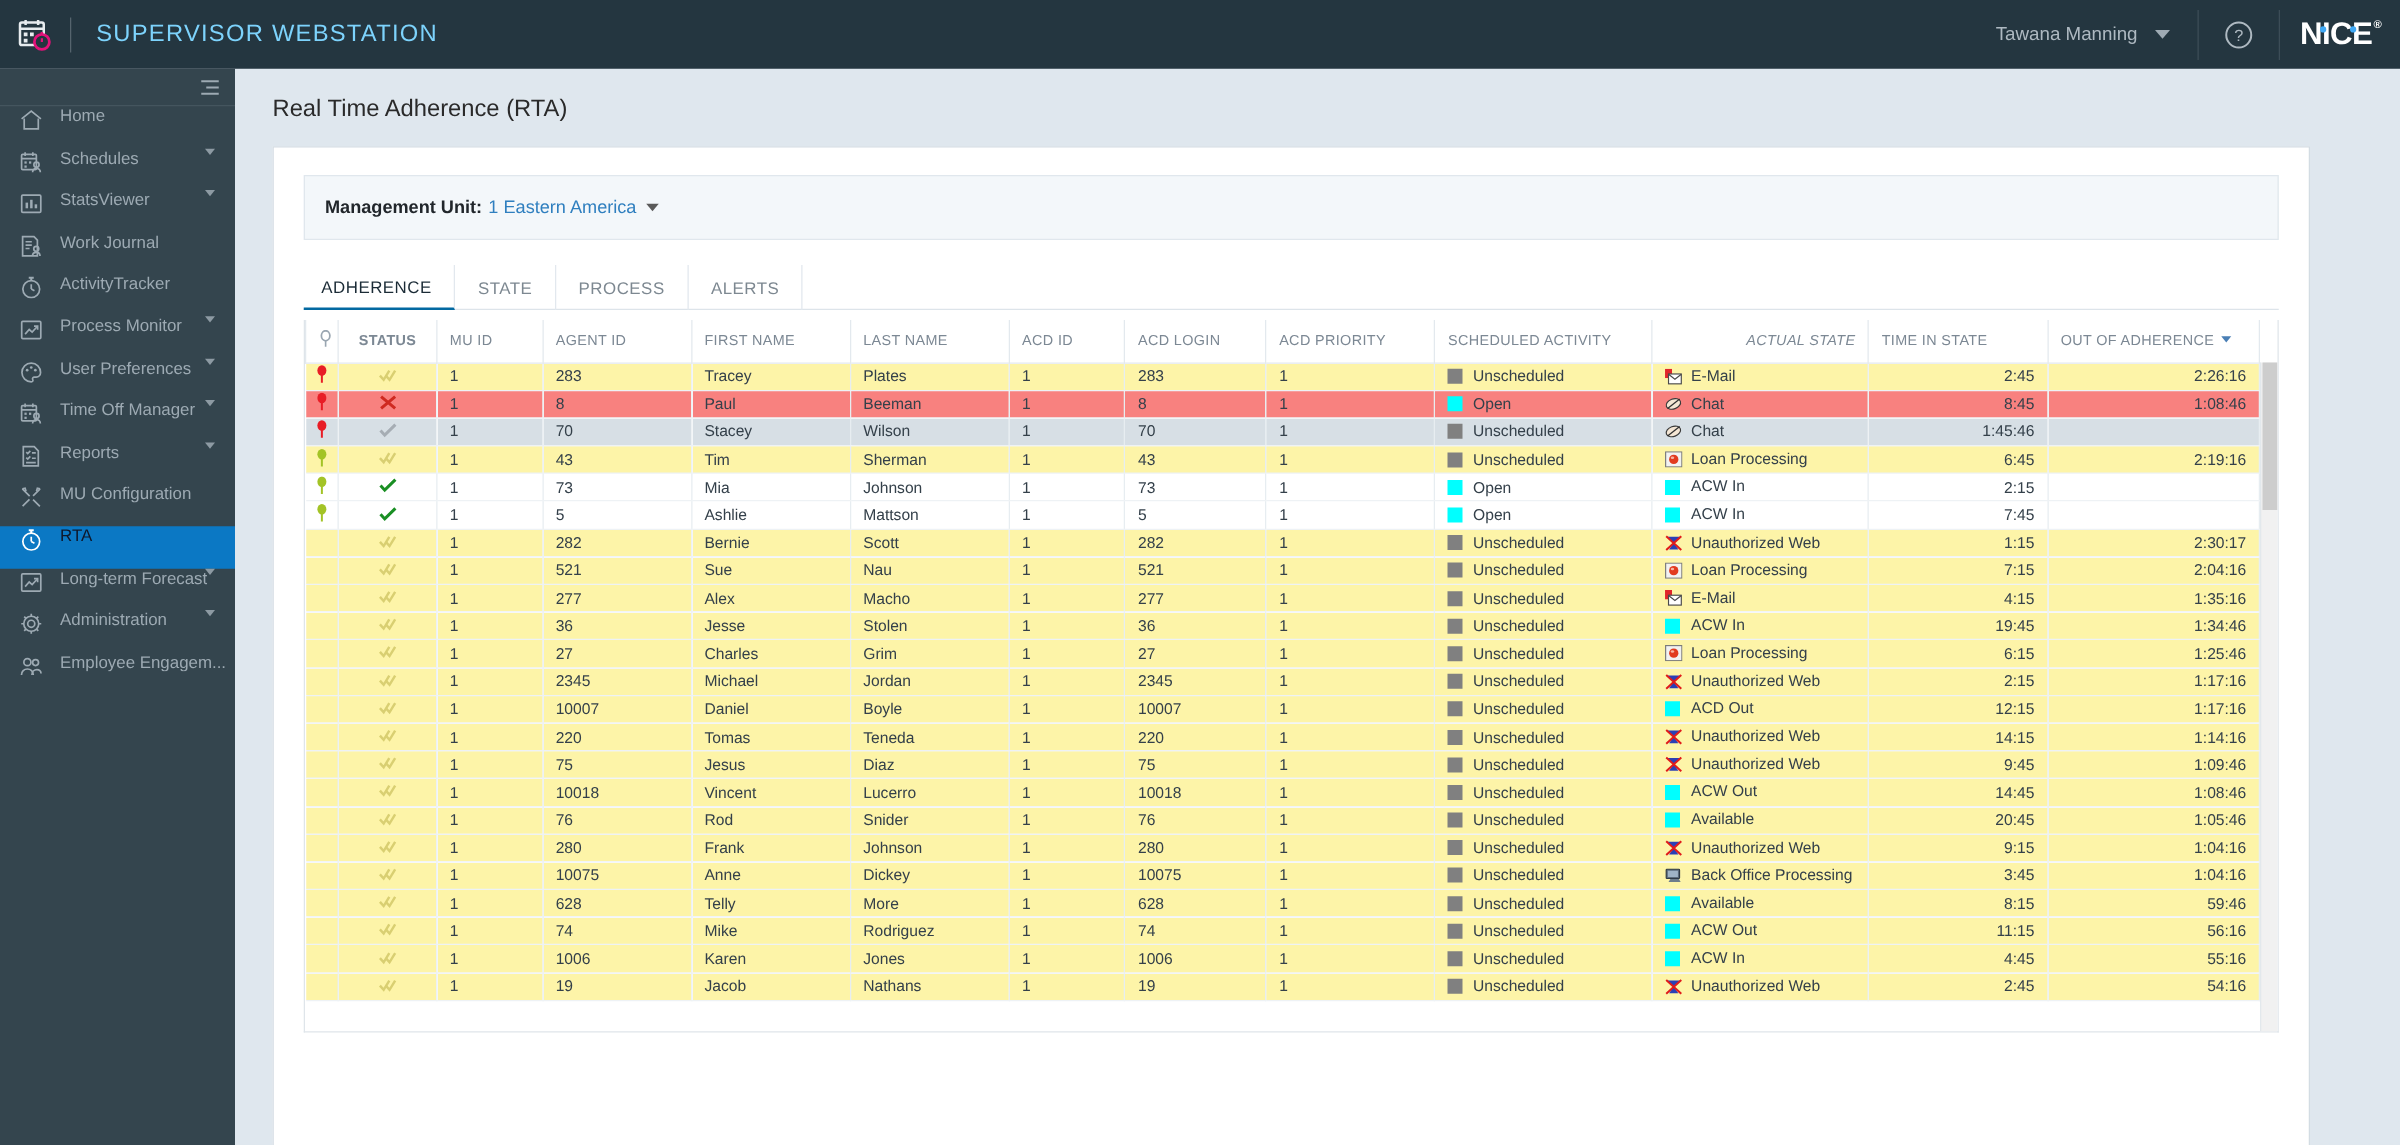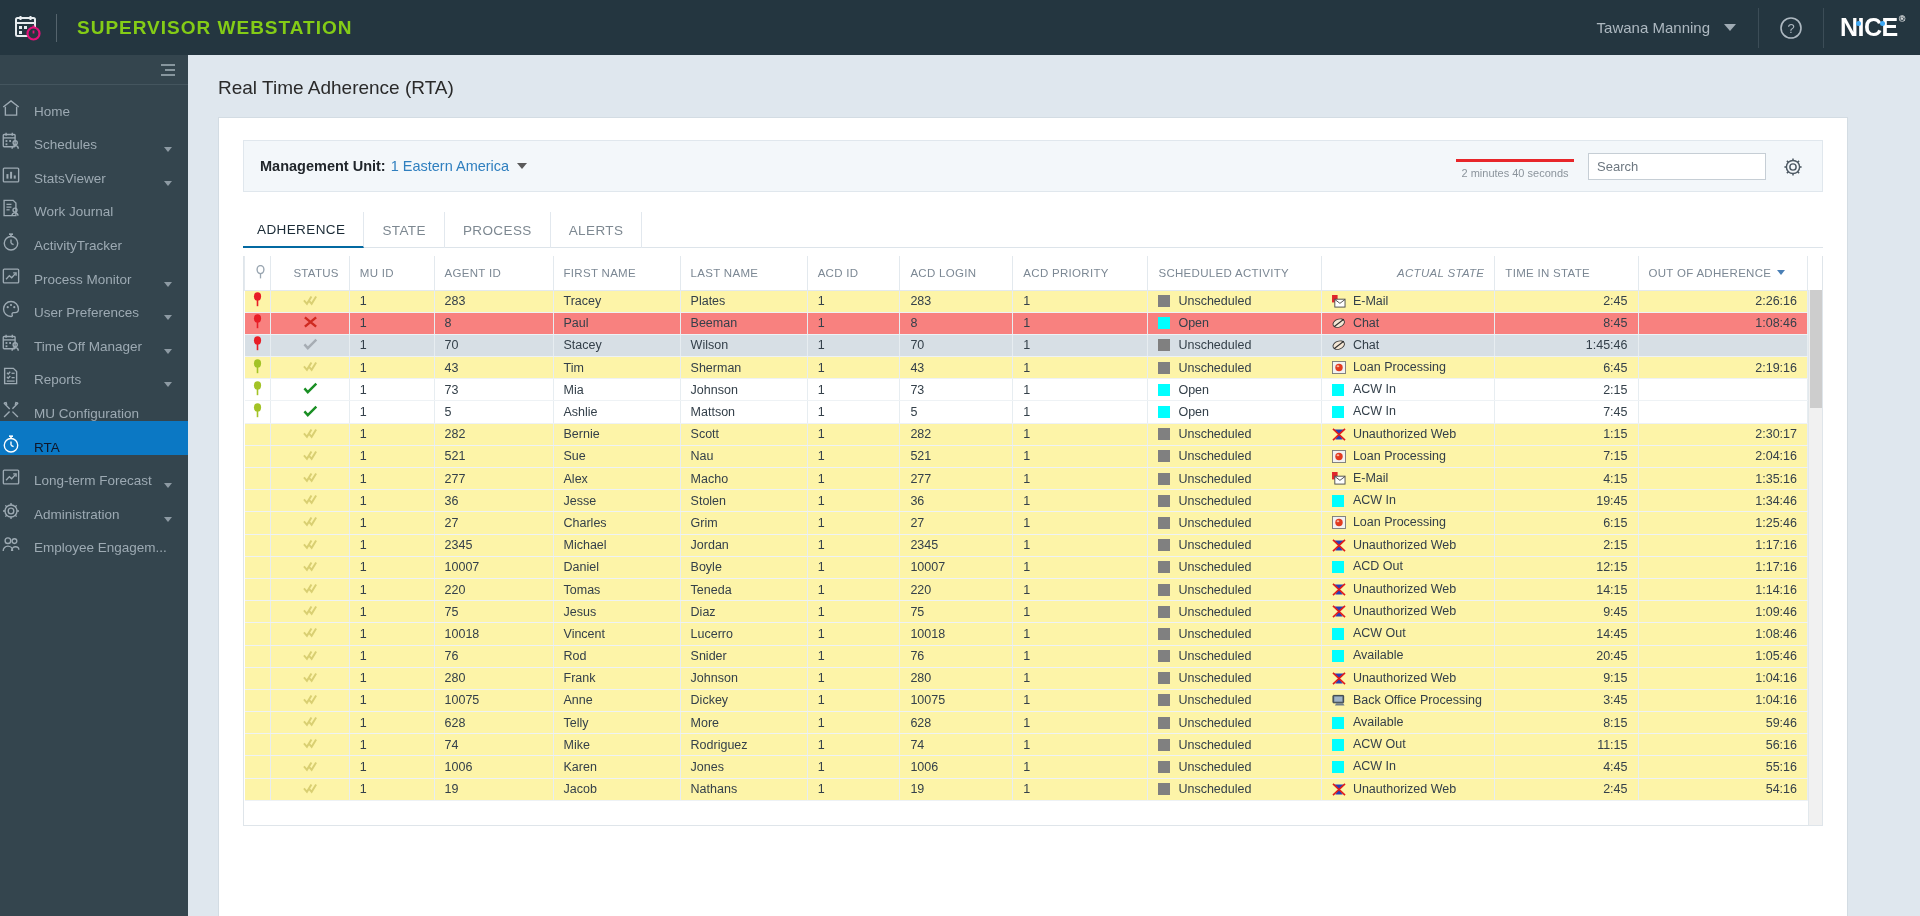--- a/index.html
+++ b/index.html
@@ -22,25 +22,25 @@
   }
   .brand-logo {
     width: 56px; height: 55px;
     display: flex; align-items: center; justify-content: center;
   }
   .brand-div {
     width: 1px; height: 28px; background: #55646d;
     margin: 0 4px 0 0;
   }
   .brand-title {
-    color: #84cc16;
+    color: #7dd3fc;
     font-size: 19px;
     letter-spacing: 1.0px;
     padding-left: 16px;
-    font-weight: 700;
+    font-weight: 400;
   }
   .topbar-right {
     margin-left: auto;
     display: flex; align-items: center; height: 39px;
   }
   .user-chip {
     display: flex; align-items: center; gap: 14px;
     color: #aeb9c1; font-size: 15px;
     padding: 0 22px 0 18px;
     height: 55px;
@@ -76,22 +76,22 @@
     z-index: 30;
   }
   .sb-collapse {
     height: 30px;
     display: flex; align-items: center; justify-content: flex-end;
     padding-right: 12px;
     border-bottom: 1px solid #44555e;
   }
   .sb-item {
     height: 33.6px;
-    display: flex; align-items: flex-end;
-    padding-left: 0;
+    display: flex; align-items: flex-start;
+    padding-left: 14px;
     color: #9daab3;
     font-size: 13.5px;
     position: relative;
     cursor: pointer;
   }
   .sb-item .ic {
     width: 22px; height: 22px;
     margin-right: 12px;
     flex: 0 0 22px;
     display: flex; align-items: center; justify-content: center;
@@ -490,36 +490,20 @@
 <div class="main">
   <div class="page-title">Real Time Adherence (RTA)</div>
 
   <div class="card">
 
     <div class="mu-bar">
       <span class="mu-label">Management Unit:</span>
       <span class="mu-value">1 Eastern America</span>
       <span class="mu-caret"></span>
 
-      <div class="mu-right">
-        <div class="timer-wrap">
-          <div class="timer-bar"></div>
-          <div class="timer-text">2 minutes 40 seconds</div>
-        </div>
-        <input class="search-box" type="text" placeholder="Search" style="">
-        <div class="gear-btn">
-          <svg width="22" height="22" viewBox="0 0 24 24">
-            <circle cx="12" cy="12" r="3.4" fill="none" stroke="#4d5963" stroke-width="1.6"></circle>
-            <g stroke="#4d5963" stroke-width="1.6" fill="none">
-              <path d="M12 2.6v2.6M12 18.8v2.6M2.6 12h2.6M18.8 12h2.6M5.3 5.3l1.9 1.9M16.8 16.8l1.9 1.9M18.7 5.3l-1.9 1.9M7.2 16.8l-1.9 1.9"></path>
-            </g>
-            <circle cx="12" cy="12" r="7.2" fill="none" stroke="#4d5963" stroke-width="1.6"></circle>
-          </svg>
-        </div>
-      </div>
     </div>
 
     <div class="tabs" id="tabs">
         <div class="tab active">ADHERENCE</div>
         <div class="tab">STATE</div>
         <div class="tab">PROCESS</div>
         <div class="tab">ALERTS</div>
       </div>
 
     <div class="table-wrap">
@@ -538,21 +522,21 @@
             <col style="width: 172px;">
             <col style="width: 142px;">
             <col style="width: 168px;">
           </colgroup>
         <thead>
           <tr id="rta-head">
               <th style="text-align: left;"><span><svg width="11" height="14" viewBox="0 0 11 14">
                     <ellipse cx="5.5" cy="4.6" rx="3.4" ry="4" fill="none" stroke="#9aa6b1" stroke-width="1.4"></ellipse>
                     <line x1="5.5" y1="8.6" x2="5.5" y2="13.4" stroke="#9aa6b1" stroke-width="1.3"></line>
                   </svg></span></th>
-              <th style="text-align: right;"><span>STATUS</span></th>
+              <th style="text-align: center; font-weight: bold;"><span>STATUS</span></th>
               <th style="text-align: left;"><span>MU ID</span></th>
               <th style="text-align: left;"><span>AGENT ID</span></th>
               <th style="text-align: left;"><span>FIRST NAME</span></th>
               <th style="text-align: left;"><span>LAST NAME</span></th>
               <th style="text-align: left;"><span>ACD ID</span></th>
               <th style="text-align: left;"><span>ACD LOGIN</span></th>
               <th style="text-align: left;"><span>ACD PRIORITY</span></th>
               <th style="text-align: left;"><span>SCHEDULED ACTIVITY</span></th>
               <th style="text-align: right; font-style: italic;"><span>ACTUAL STATE</span></th>
               <th style="text-align: left;"><span>TIME IN STATE</span></th>

